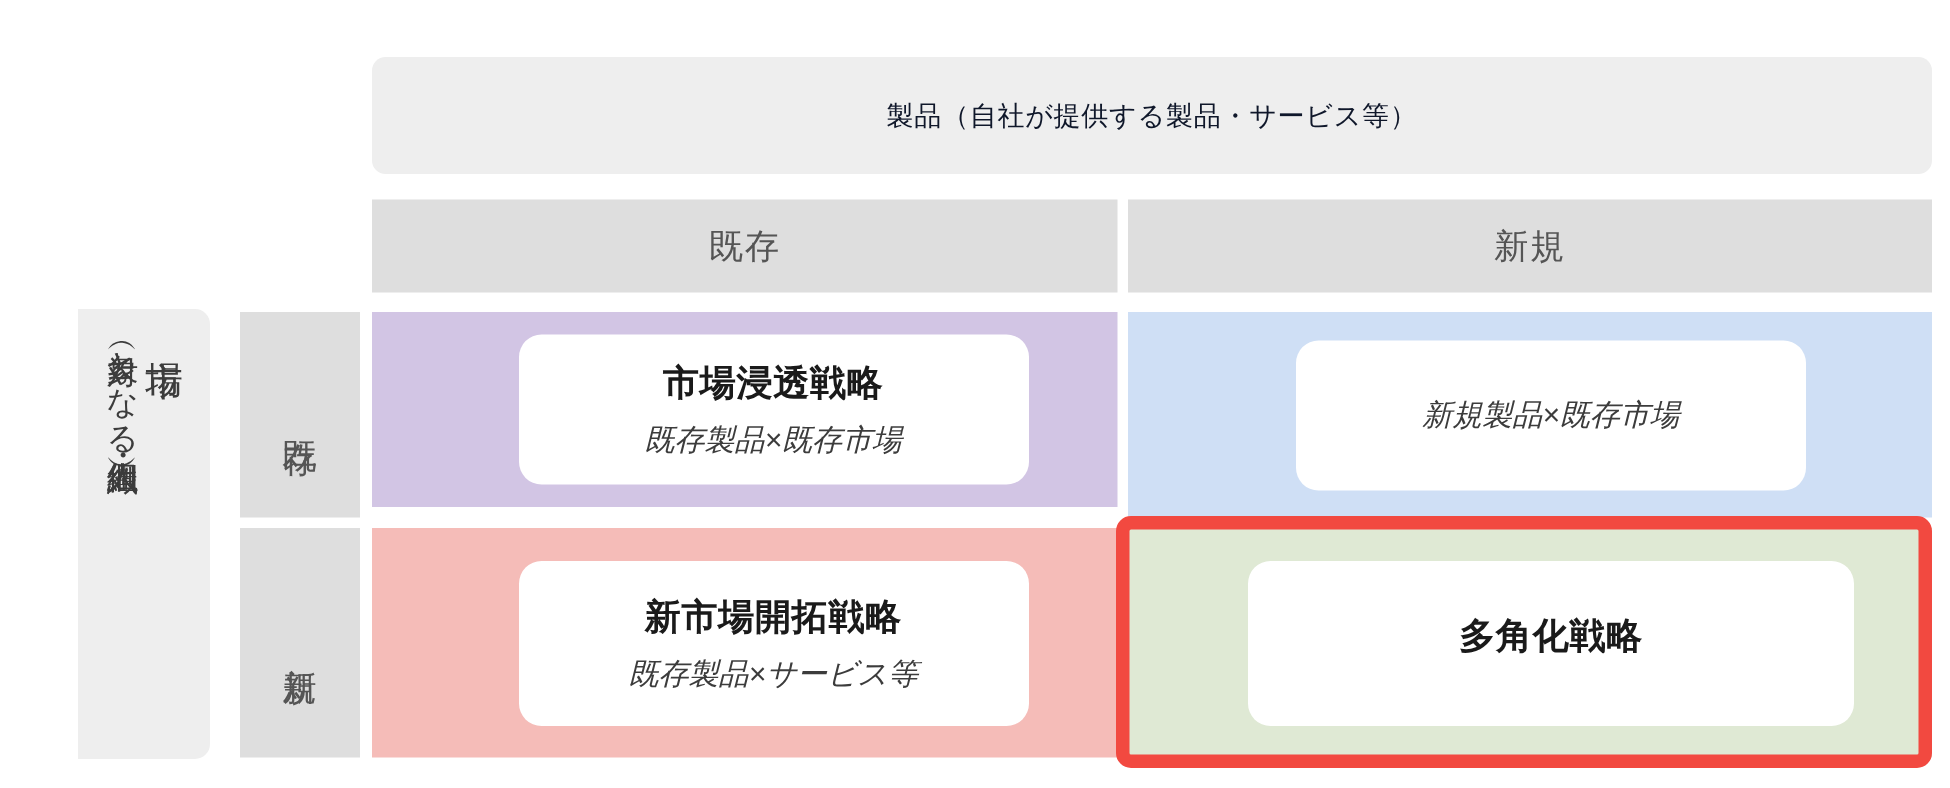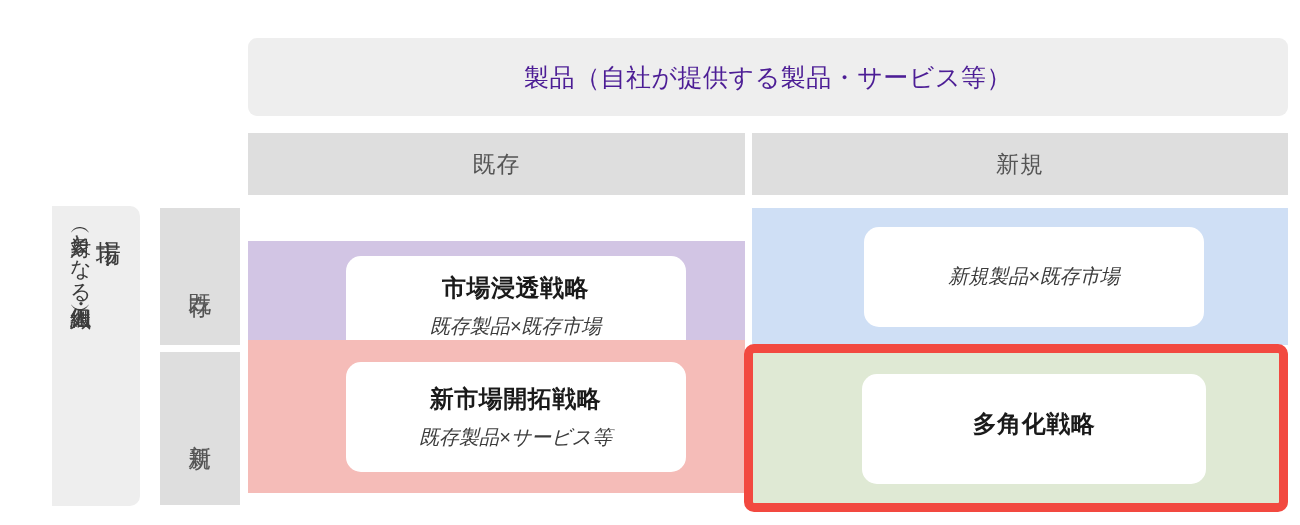--- a/index.html
+++ b/index.html
@@ -29,22 +29,22 @@
     top: 38px;
     width: 1040px;
     height: 78px;
     background: #eeeeee;
     border-radius: 9px;
     display: flex;
     align-items: center;
     justify-content: center;
   }
   .product-header-label {
-    font-size: 25px;
-    color: #4c1d95;
+    font-size: 18px;
+    color: #0f172a;
     letter-spacing: 0.5px;
     white-space: nowrap;
     font-family: Liberation Serif, serif;
   }
 
   
   .col-header {
     position: absolute;
     top: 133px;
     height: 62px;
@@ -116,38 +116,38 @@
     line-height: 1.15;
   }
 
   
   .quadrant {
     position: absolute;
     display: flex;
     align-items: center;
     justify-content: center;
   }
-  .quadrant.q-penetration { left: 248px; top: 208px; width: 497px; height: 130px; background: #d2c5e4; margin-top: 33px; }
+  .quadrant.q-penetration { left: 248px; top: 208px; width: 497px; height: 130px; background: #d2c5e4; }
   .quadrant.q-product-dev { left: 752px; top: 208px; width: 536px; height: 137px; background: #cfdff5; }
-  .quadrant.q-market-dev  { left: 248px; top: 340px; width: 497px; height: 153px; background: #f5bcb8; text-align: center; }
+  .quadrant.q-market-dev  { left: 248px; top: 352px; width: 497px; height: 153px; background: #f5bcb8; text-align: center; }
   .quadrant.q-diversify   { left: 752px; top: 352px; width: 536px; height: 153px; background: #dfe9d4; }
 
   .strategy-card {
     background: #ffffff;
     border-radius: 15px;
     display: flex;
     flex-direction: column;
     align-items: center;
     justify-content: center;
     box-sizing: border-box;
   }
   .quadrant.q-penetration .strategy-card { width: 340px; height: 100px; margin-left: 38px; }
   .quadrant.q-product-dev .strategy-card { width: 340px; height: 100px; margin-left: 28px; }
   .quadrant.q-market-dev  .strategy-card { width: 340px; height: 110px; margin-left: 38px; }
-  .quadrant.q-diversify   .strategy-card { width: 344px; height: 110px; margin-left: 28px; }
+  .quadrant.q-diversify   .strategy-card { width: 404px; height: 110px; margin-left: 28px; }
 
   .strategy-title {
     font-size: 24px;
     font-weight: bold;
     color: #1a1a1a;
     letter-spacing: 0.5px;
     margin-bottom: 9px;
     white-space: nowrap;
   }
   .strategy-subtitle {

